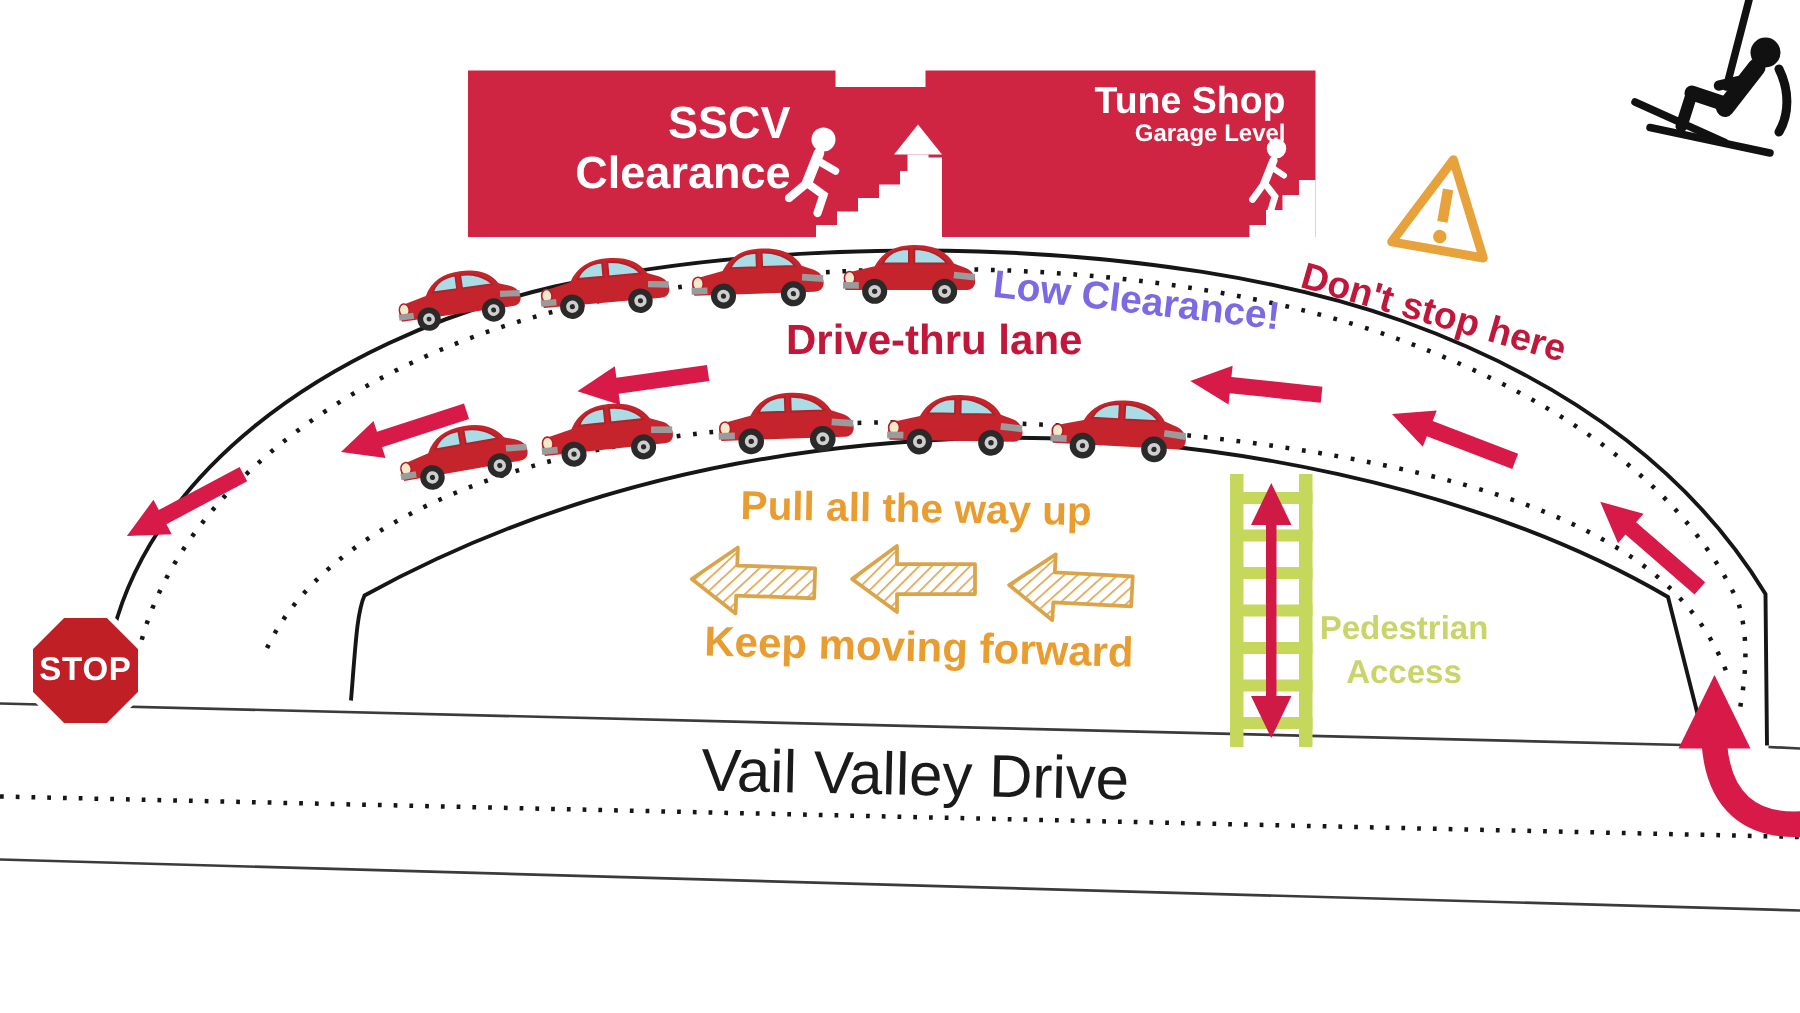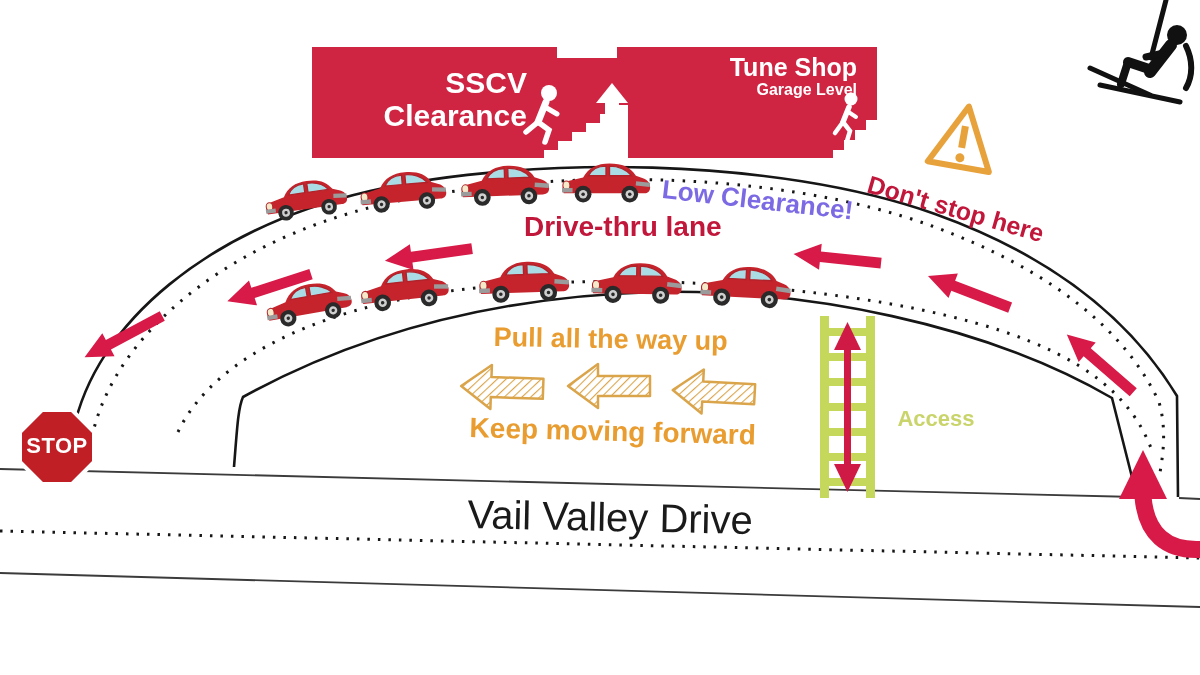--- a/index.html
+++ b/index.html
@@ -173,19 +173,20 @@
 <div class="banner-text bt-tune">Tune Shop</div>
 <div class="banner-text bt-garage">Garage Level</div>
 
 <div class="label lbl-dont-stop">Don't stop here</div>
 <div class="label lbl-low-clearance">Low Clearance!</div>
 <div class="label lbl-drive-thru">Drive-thru lane</div>
 <div class="label lbl-pull-up">Pull all the way up</div>
 <div class="label lbl-keep-moving">Keep moving forward</div>
 
 <div class="label lbl-pedestrian">
+  <div>Pedestrian</div>
   <div>Access</div>
 </div>
 
 <div class="label lbl-street">Vail Valley Drive</div>
 <div class="label lbl-stop">STOP</div>
 
 </div>
 
 </body></html>

